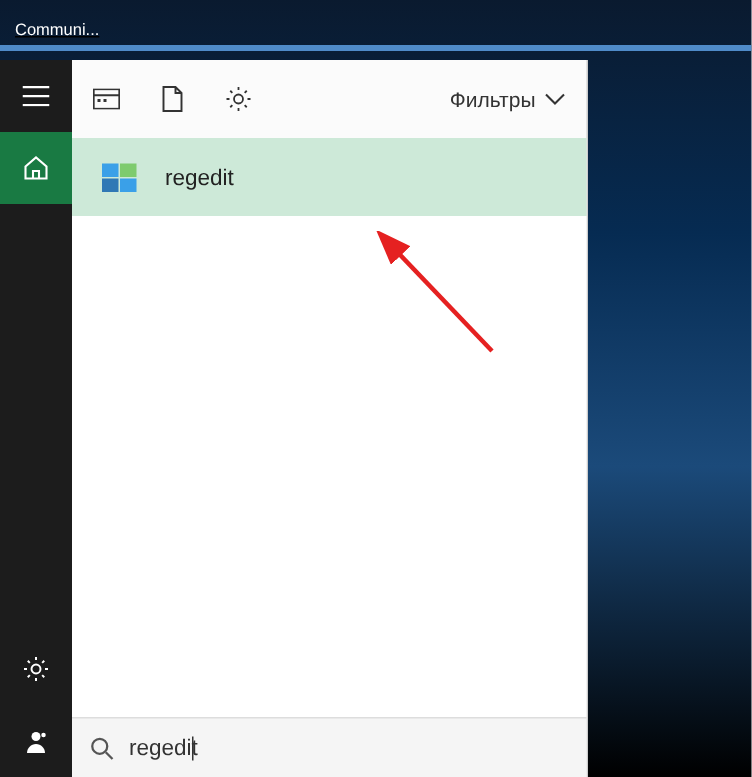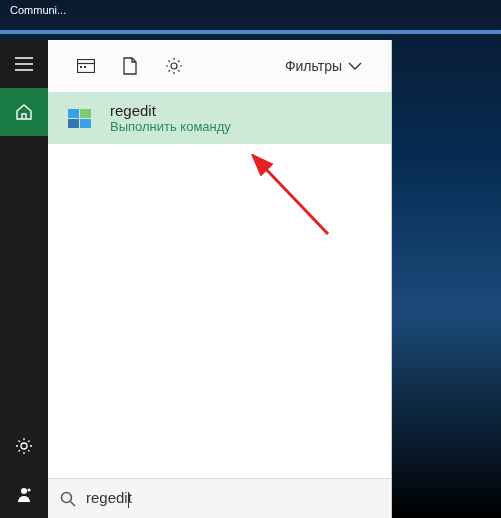--- a/index.html
+++ b/index.html
@@ -7,22 +7,23 @@
     width: 501px;
     height: 518px;
     font-family: "Segoe UI", sans-serif;
     background: linear-gradient(to bottom, #0a1a2f 0%, #062b52 30%, #1b4a7a 60%, #000 100%);
     overflow: hidden;
     position: relative;
   }
   .taskbar-top {
     height: 30px;
     display: flex;
-    align-items: flex-start;
+    align-items: flex-end;
     padding: 2px 6px;
+    text-decoration: underline;
   }
   .taskbar-app {
     color: #fff;
     font-size: 11px;
     padding: 2px 4px;
   }
   .accent-strip {
     position: absolute;
     top: 30px;
     left: 0;
@@ -62,21 +63,21 @@
     flex: 1;
     background: #fbfbfb;
     display: flex;
     flex-direction: column;
     border-right: 1px solid #ccc;
   }
   .panel-top {
     height: 52px;
     display: flex;
     align-items: center;
-    padding: 0 29px;
+    padding: 0 14px;
     gap: 28px;
   }
   .top-icon { color: #333; display: flex; align-items: center; }
   .top-spacer { flex: 1; }
   .filters {
     display: flex;
     align-items: center;
     gap: 6px;
     color: #333;
     font-size: 14px;
@@ -222,21 +223,20 @@
       <div class="regedit-icon">
         <svg width="30" height="30" viewBox="0 0 30 30">
           <rect x="3" y="6" width="11" height="9" fill="#3aa0e8"></rect>
           <rect x="15" y="6" width="11" height="9" fill="#7ecb6e"></rect>
           <rect x="3" y="16" width="11" height="9" fill="#2f78b5"></rect>
           <rect x="15" y="16" width="11" height="9" fill="#3aa0e8"></rect>
         </svg>
       </div>
       <div class="result-text">
         <div class="result-title">regedit</div>
-        <div class="result-sub">Выполнить команду</div>
       </div>
     </div>
 
     <div class="results-body">
       <svg class="arrow" width="120" height="100" viewBox="0 0 120 100">
         <defs>
           <marker id="ah" markerWidth="10" markerHeight="10" refX="2" refY="3" orient="auto">
             <path d="M0,0 L0,6 L8,3 z" fill="#e52121"></path>
           </marker>
         </defs>

